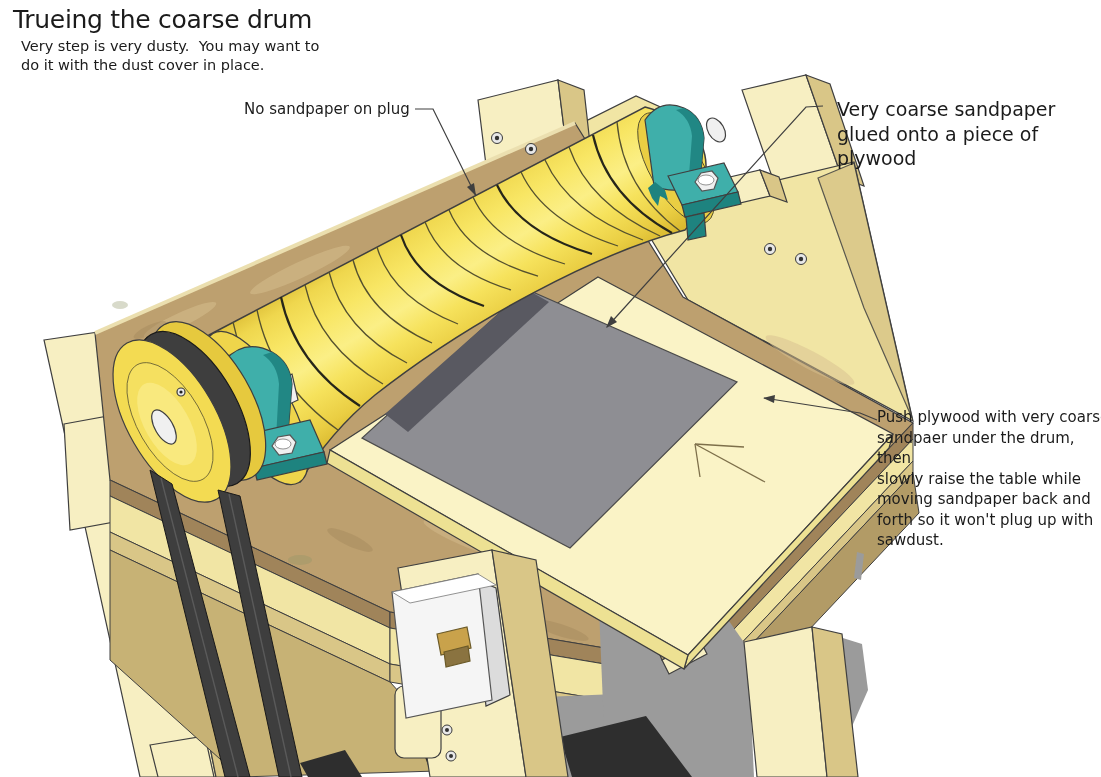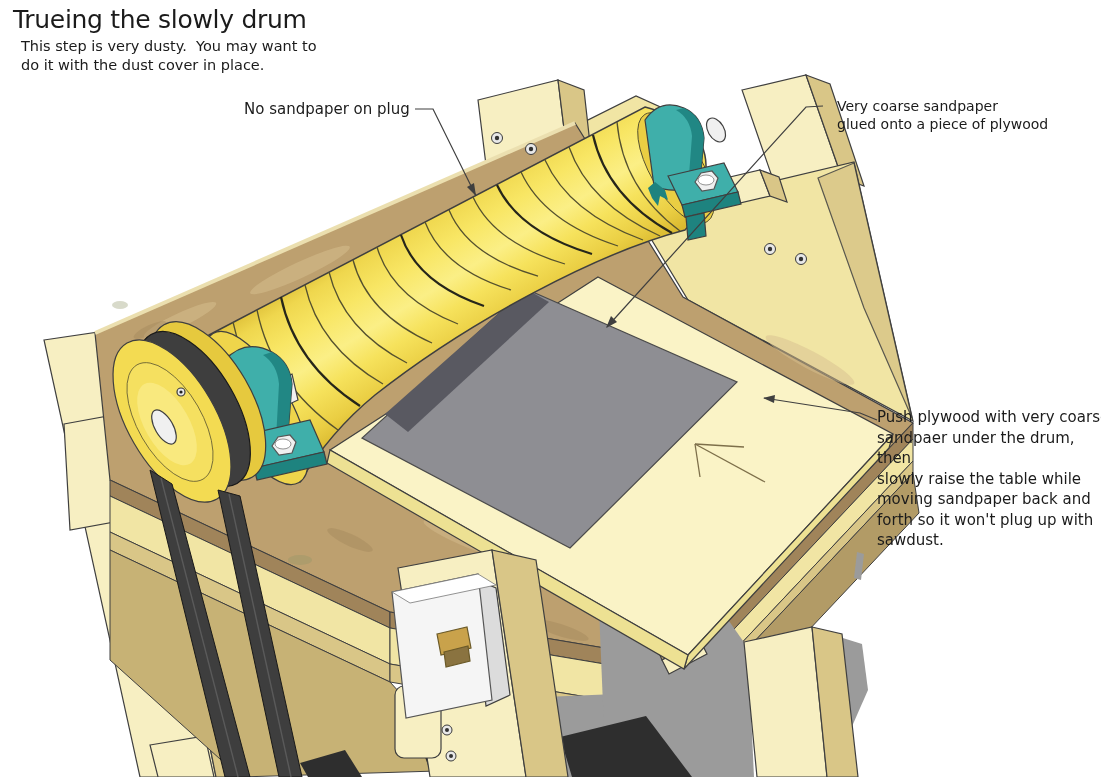--- a/index.html
+++ b/index.html
@@ -3,21 +3,21 @@
 <meta charset="utf-8">
 <style>
   html,body{margin:0;padding:0;}
   body{width:1101px;height:777px;position:relative;overflow:hidden;
        background:var(--bg,#fff);font-family:"DejaVu Sans","Liberation Sans",sans-serif;}
   #scene{position:absolute;left:0;top:0;width:1101px;height:777px;}
   .txt{position:absolute;color:var(--ink,#1b1b1b);white-space:pre-wrap;z-index:5;}
   #page-title{left:13px;top:5px;font-size:25px;letter-spacing:-0.3px;}
   #page-note{left:21px;top:37px;font-size:14.5px;line-height:1.32;}
   #label-no-sandpaper{left:244px;top:100px;font-size:15px;}
-  #label-coarse-sandpaper{left:837px;top:97px;font-size:14px;line-height:1.3;}
+  #label-coarse-sandpaper{left:837px;top:97px;font-size:19px;line-height:1.3;}
   #instruction-text{left:877px;top:407px;font-size:15px;line-height:1.37;width:236px;}
   svg *{vector-effect:non-scaling-stroke;}
 </style>
 </head>
 <body>
 
 <svg id="scene" viewBox="0 0 1101 777">
   <defs>
     <linearGradient id="drumGrad" gradientUnits="userSpaceOnUse" x1="430" y1="195" x2="517" y2="335">
       <stop offset="0" stop-color="#DDBE37"></stop>
@@ -211,22 +211,22 @@
   <g stroke="var(--line)" stroke-width="1.2" fill="none">
     <polyline points="415,109 433,109 476,196"></polyline>
     <polygon points="476,196 467,187 474,183" fill="var(--line)" stroke="none"></polygon>
     <polyline points="823,106 806,107 607,327"></polyline>
     <polygon points="606,328 611,316 617,322" fill="var(--line)" stroke="none"></polygon>
     <polyline points="877,420 860,413 764,398"></polyline>
     <polygon points="763,398 775,395 774,403" fill="var(--line)" stroke="none"></polygon>
   </g>
 </svg>
 
-<div class="txt" id="page-title">Trueing the slowly drum</div>
-<div class="txt" id="page-note">This step is very dusty.  You may want to
+<div class="txt" id="page-title">Trueing the coarse drum</div>
+<div class="txt" id="page-note">Very step is very dusty.  You may want to
 do it with the dust cover in place.</div>
 <div class="txt" id="label-no-sandpaper">No sandpaper on plug</div>
 <div class="txt" id="label-coarse-sandpaper">Very coarse sandpaper
 glued onto a piece of plywood</div>
 <div class="txt" id="instruction-text">Push plywood with very coarse
 sandpaer under the drum, then
 slowly raise the table while
 moving sandpaper back and
 forth so it won't plug up with
 sawdust.</div>

